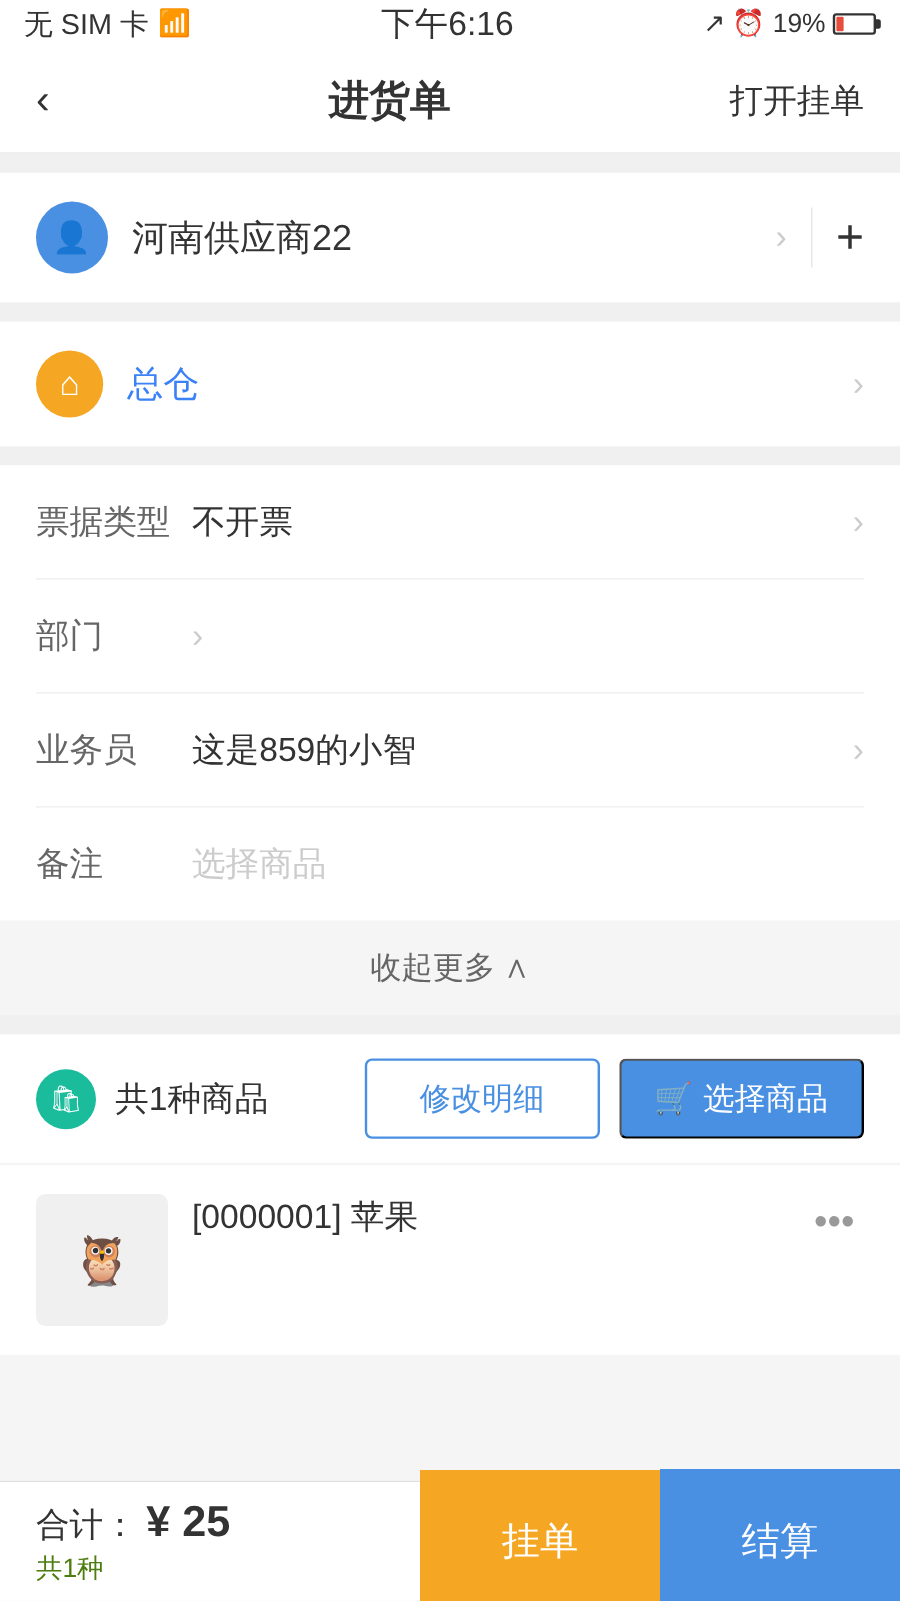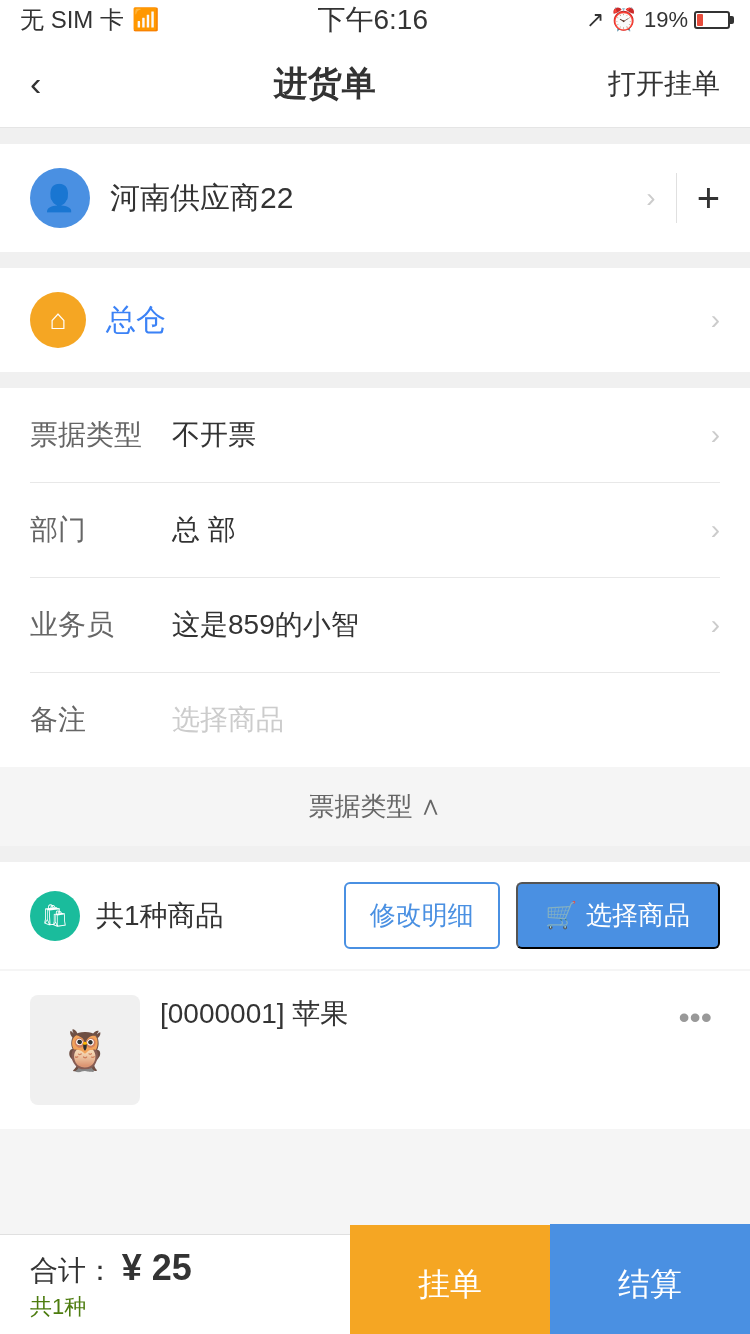--- a/index.html
+++ b/index.html
@@ -165,21 +165,20 @@
       color: #3b82f6;
     }
 
     
     .form-row {
       display: flex;
       align-items: center;
       padding: 28px 30px;
       background: #fff;
       min-height: 88px;
-      gap: 12px;
     }
     .form-label {
       width: 130px;
       font-size: 28px;
       color: #666;
       flex-shrink: 0;
     }
     .form-value {
       flex: 1;
       font-size: 28px;
@@ -221,21 +220,21 @@
       flex: 1;
       margin-left: 16px;
       font-size: 28px;
       color: #333;
     }
     .btn-outline {
       border: 2px solid #4a90e2;
       background: #fff;
       color: #4a90e2;
       font-size: 26px;
-      padding: 14px 24px;
+      padding: 14px 44px;
       border-radius: 6px;
       cursor: pointer;
       margin-right: 16px;
     }
     .btn-primary {
       background: #4a90e2;
       color: #fff;
       font-size: 26px;
       padding: 14px 28px;
       border-radius: 6px;
@@ -387,40 +386,39 @@
 
   <div class="form-row">
     <span class="form-label">票据类型</span>
     <span class="form-value">不开票</span>
     <span class="chevron">›</span>
   </div>
   <div class="divider-thin"></div>
 
   <div class="form-row">
     <span class="form-label">部门</span>
-    <span class="form-value">总 部</span>
     <span class="chevron">›</span>
   </div>
   <div class="divider-thin"></div>
 
   <div class="form-row">
     <span class="form-label">业务员</span>
     <span class="form-value">这是859的小智</span>
     <span class="chevron">›</span>
   </div>
   <div class="divider-thin"></div>
 
   <div class="form-row">
     <span class="form-label">备注</span>
     <span class="form-value placeholder">选择商品</span>
   </div>
 </div>
 
 <div class="collapse-row">
-  <span>票据类型 ∧</span>
+  <span>收起更多 ∧</span>
 </div>
 
 <div class="divider"></div>
 
 <div class="products-header">
   <div class="products-icon">
     <span>🛍</span>
   </div>
   <span class="products-count">共1种商品</span>
   <button class="btn-outline">修改明细</button>

